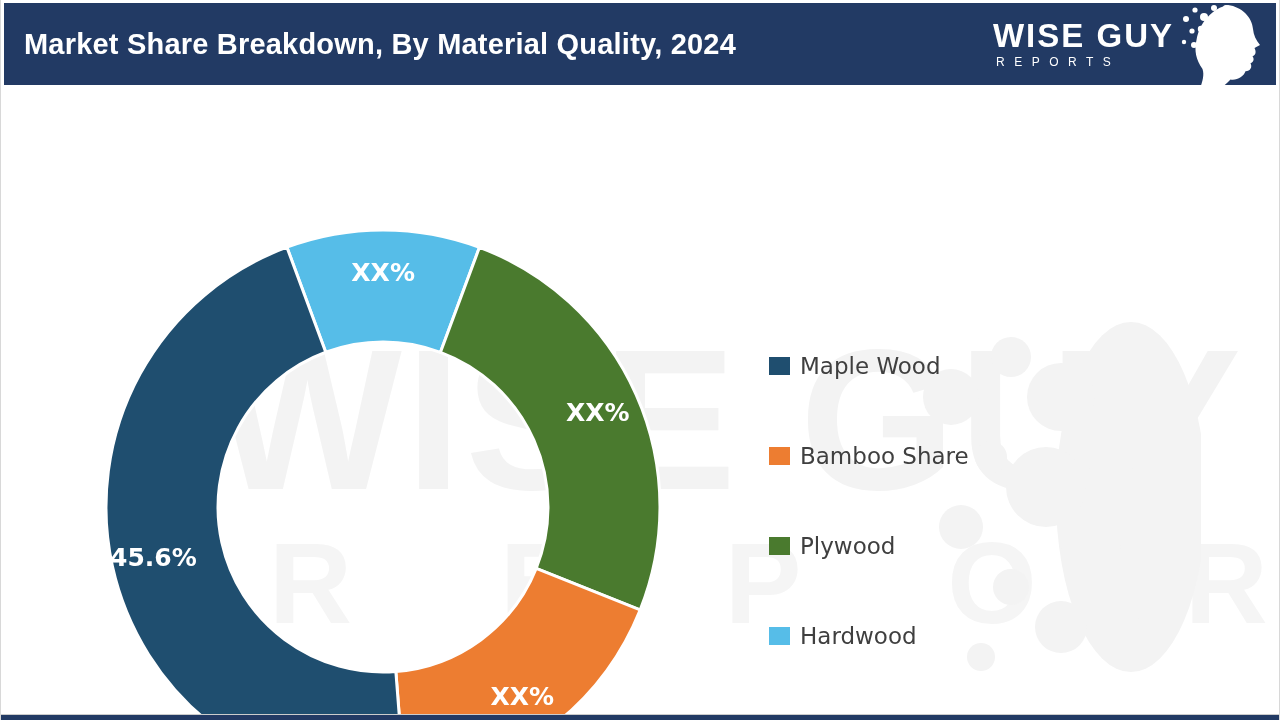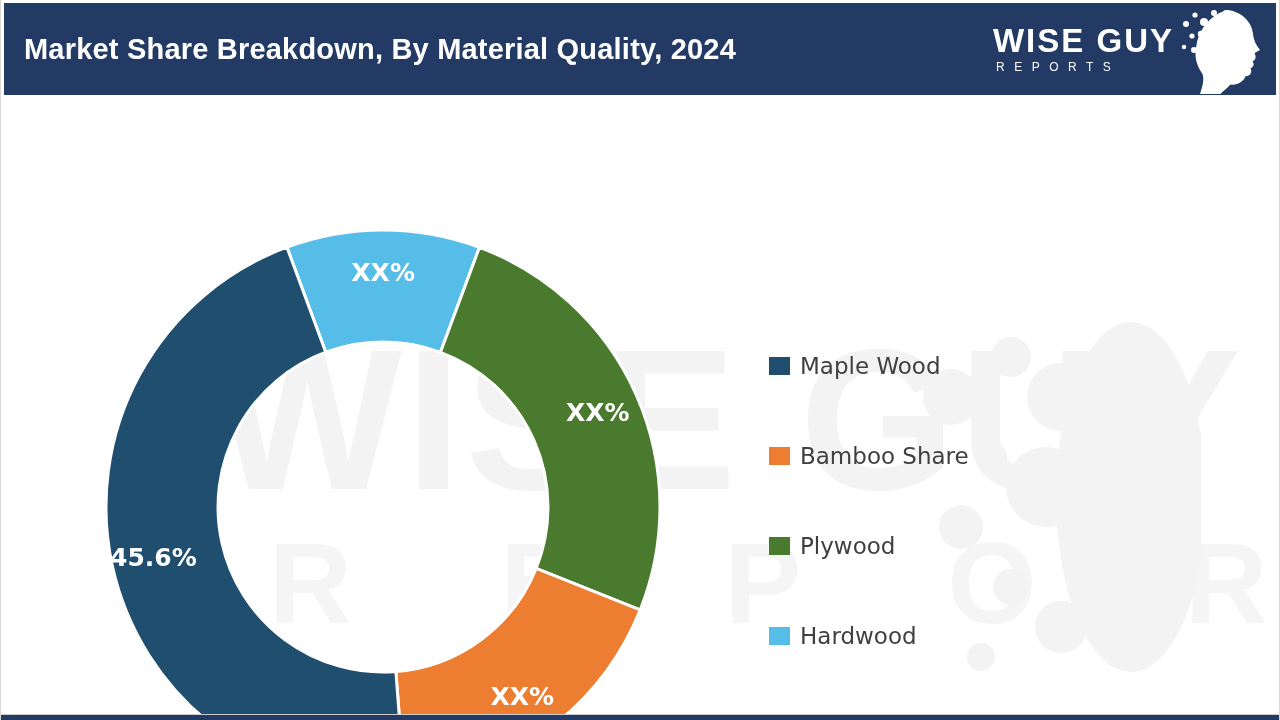--- a/index.html
+++ b/index.html
@@ -5,21 +5,21 @@
   * { margin:0; padding:0; box-sizing:border-box; }
   html,body { width:1280px; height:720px; overflow:hidden; }
   body {
     font-family:"Liberation Sans", sans-serif;
     background:#ffffff;
     position:relative;
     border-left:1px solid #d8d8d8;
     border-right:1px solid #d8d8d8;
   }
   .header {
-    position:absolute; top:3px; left:3px; right:3px; height:92px;
+    position:absolute; top:3px; left:3px; right:3px; height:82px;
     background:#223A64;
     display:flex; align-items:center; justify-content:space-between;
     padding:0 14px 0 20px; z-index:5;
   }
   .title {
     color:#ffffff; font-size:29px; font-weight:bold; letter-spacing:0.2px;
   }
   .logo { display:flex; align-items:center; }
   .logo-text { text-align:left; margin-right:2px; }
   .logo-line1 {

